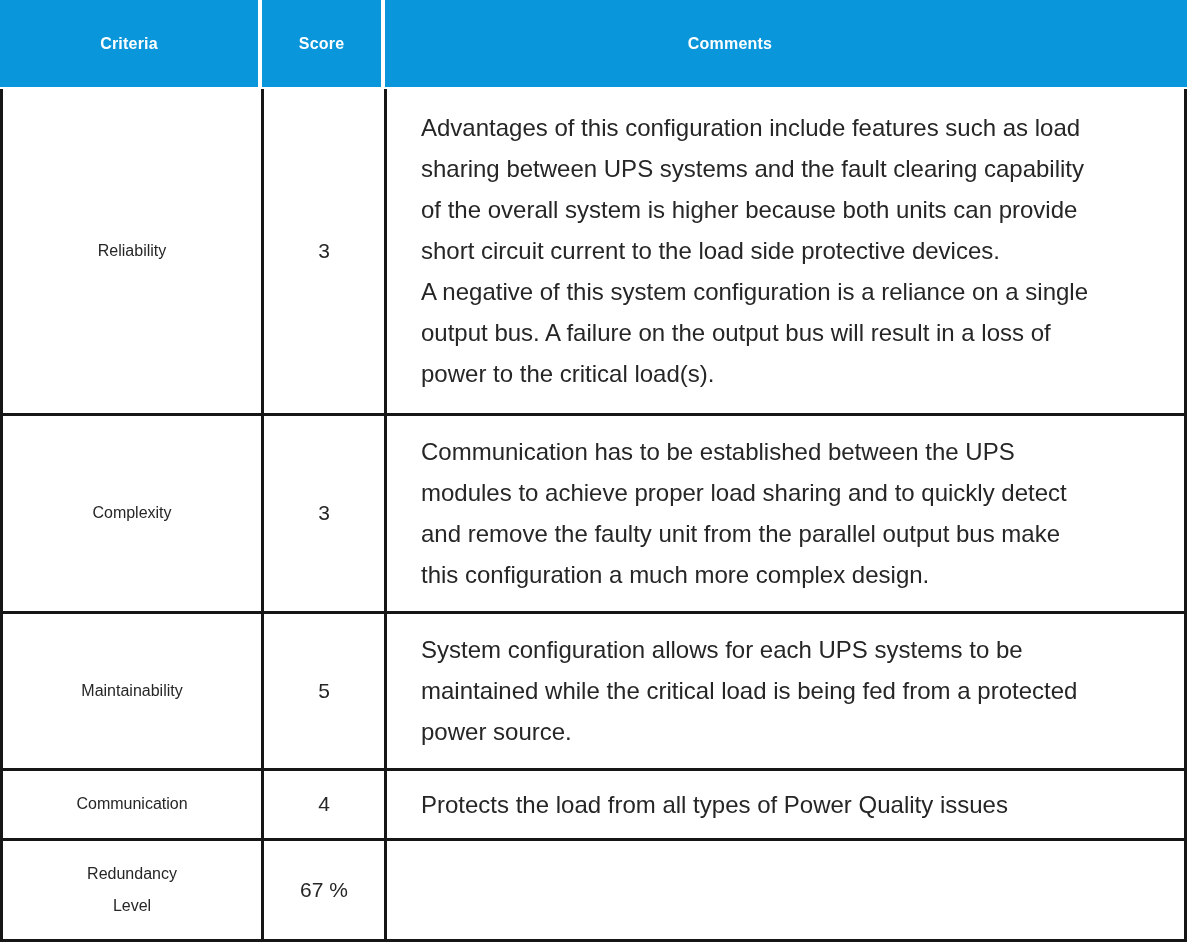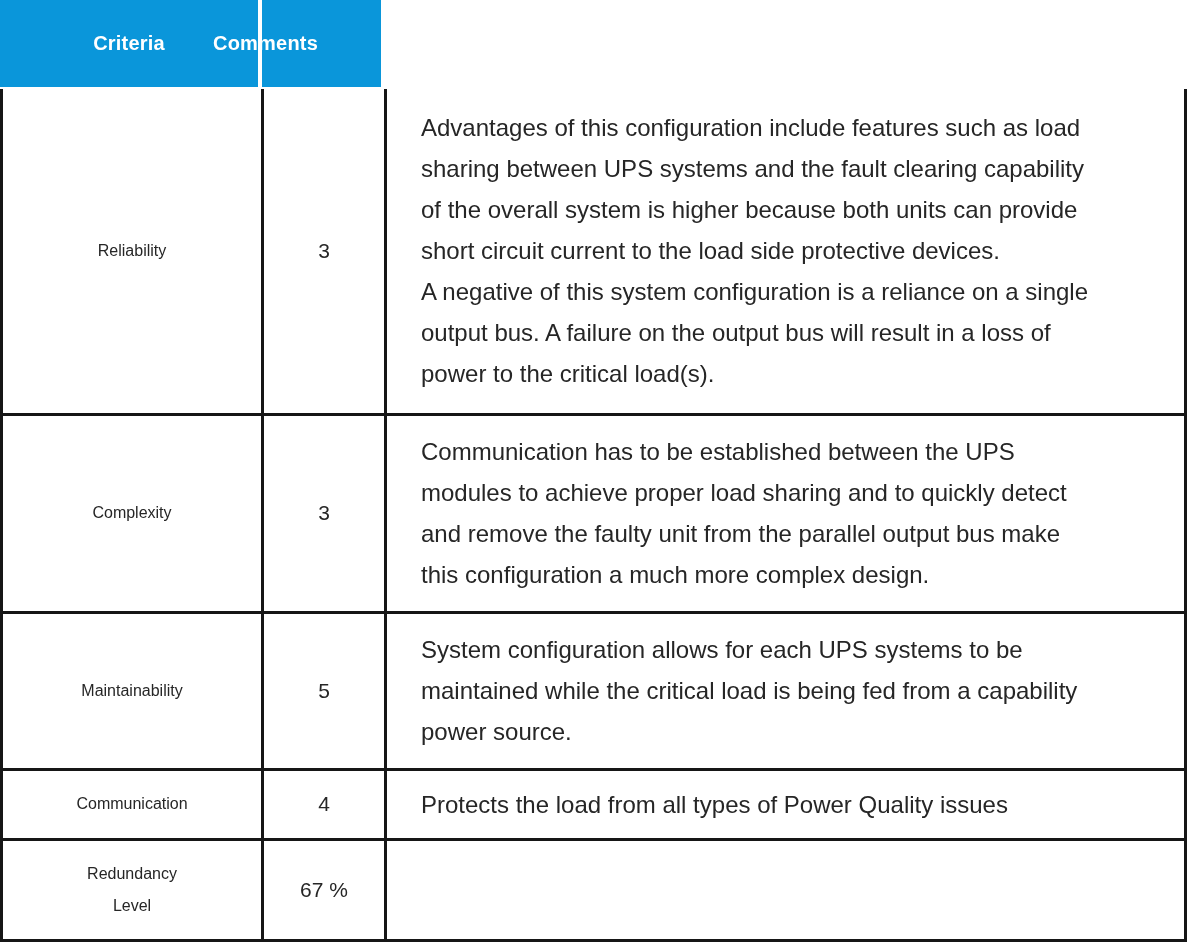--- a/index.html
+++ b/index.html
@@ -21,21 +21,21 @@
     display:grid;
     grid-template-columns:258px 119px 1fr;
     column-gap:4px;
     height:87px;
     margin-bottom:2px;
   }
   .hcell{
     background:var(--accent);
     color:#ffffff;
     font-weight:bold;
-    font-size:20px;
+    font-size:16px;
     display:flex;
     align-items:center;
     justify-content:center;
     letter-spacing:.2px;
   }
   .hcell.c3{padding-right:112px;}
 
   
   table.body{
     width:1187px;
@@ -76,20 +76,21 @@
   tr.r4{height:70px;}
   tr.r5{height:101px;}
 </style>
 </head>
 <body>
 
 <div class="page">
 
   <div class="header-row">
     <div class="hcell c1">Criteria</div>
+    <div class="hcell c2">Score</div>
     <div class="hcell c3">Comments</div>
   </div>
 
   <table class="body">
     <colgroup>
       <col class="c1">
         <col class="c2">
         <col class="c3">
     </colgroup>
     <tbody>
@@ -109,21 +110,21 @@
       <td class="score">3</td>
       <td class="comm">Communication has to be established between the UPS
 modules to achieve proper load sharing and to quickly detect
 and remove the faulty unit from the parallel output bus make
 this configuration a much more complex design.</td>
     </tr>
     <tr class="r3">
       <td class="crit">Maintainability</td>
       <td class="score">5</td>
       <td class="comm">System configuration allows for each UPS systems to be
-maintained while the critical load is being fed from a capability
+maintained while the critical load is being fed from a protected
 power source.</td>
     </tr>
     <tr class="r4">
       <td class="crit">Communication</td>
       <td class="score">4</td>
       <td class="comm">Protects the load from all types of Power Quality issues</td>
     </tr>
     <tr class="r5">
       <td class="crit">Redundancy
 Level</td>

